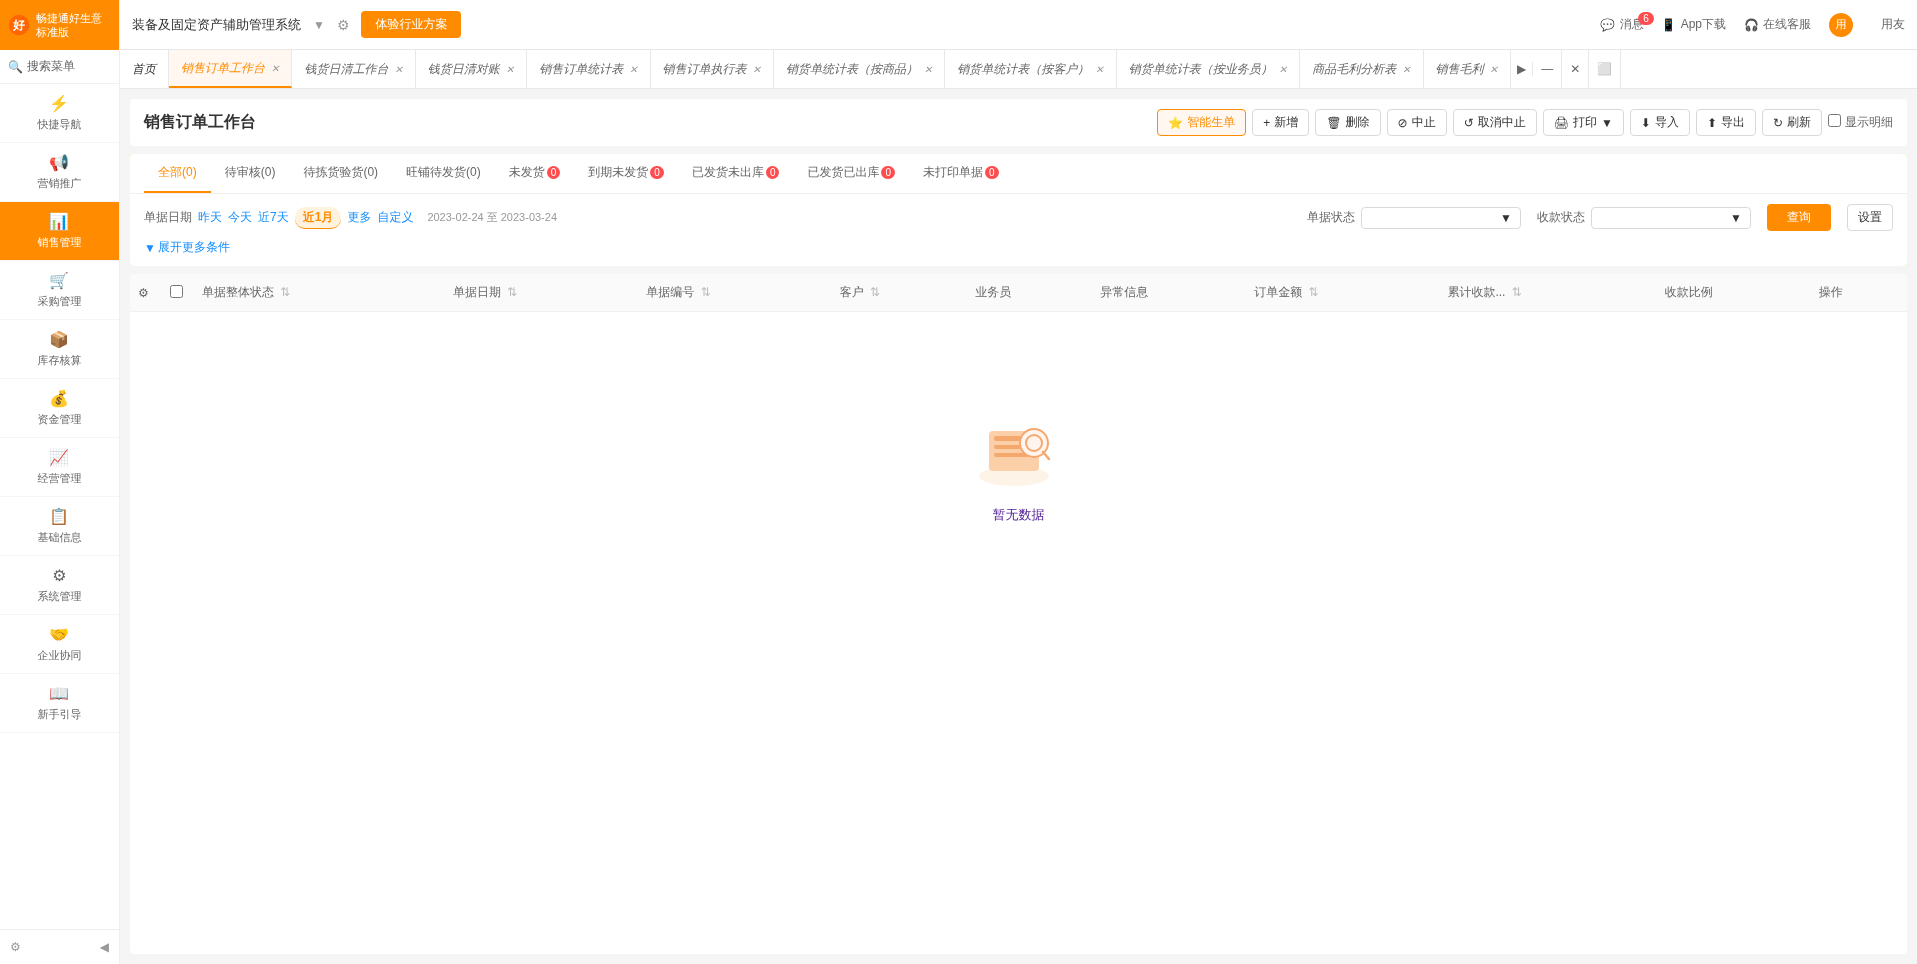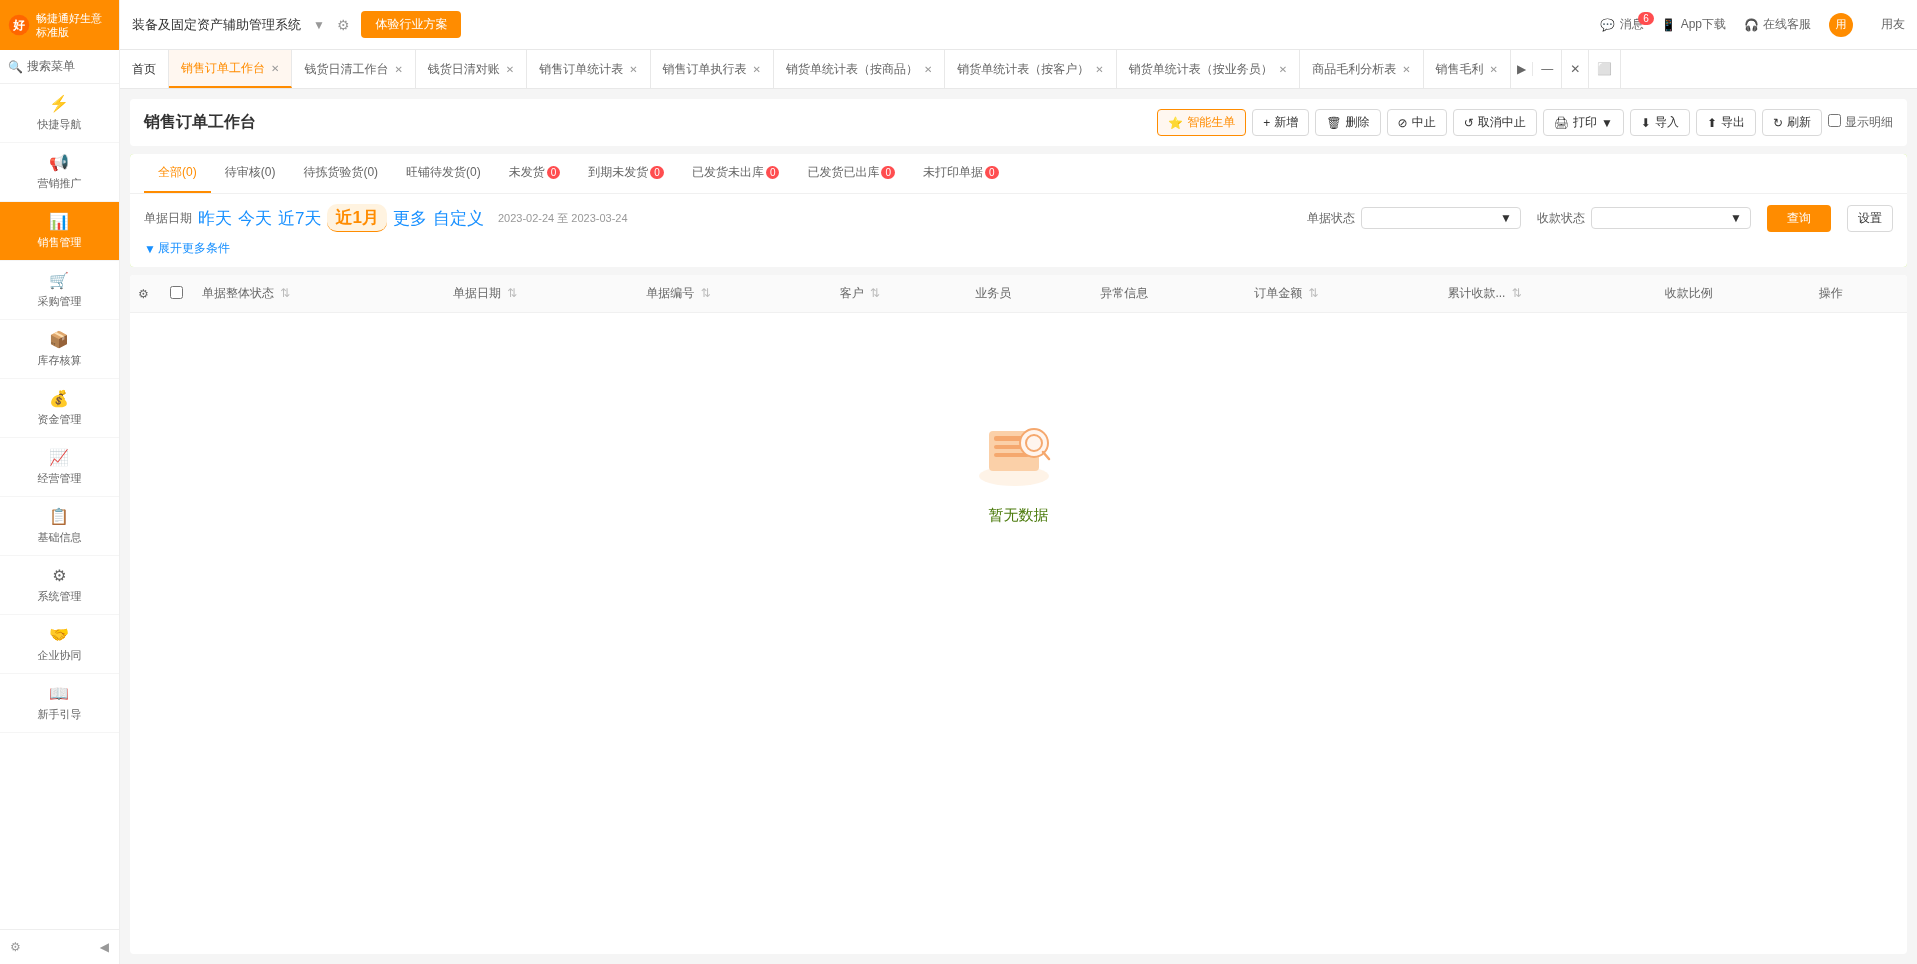--- a/index.html
+++ b/index.html
@@ -20,21 +20,21 @@
     
     .main { flex: 1; display: flex; flex-direction: column; overflow: hidden; }
 
     
     .topbar { height: 50px; background: #fff; border-bottom: 1px solid #e8e8e8; display: flex; align-items: center; padding: 0 12px; gap: 12px; flex-shrink: 0; }
     .topbar-btn-orange { background: #ff8c00; color: #fff; border: none; border-radius: 4px; padding: 5px 14px; cursor: pointer; font-size: 12px; }
     .topbar-icon-item { display: flex; align-items: center; gap: 4px; cursor: pointer; position: relative; }
 
     
     .tabs-bar { background: #fff; border-bottom: 1px solid #e8e8e8; display: flex; align-items: center; flex-shrink: 0; overflow: hidden; }
-    .tab-item { display: flex; align-items: center; padding: 0 12px; height: 38px; border-right: 1px solid #e8e8e8; cursor: pointer; color: #666; font-size: 12px; white-space: nowrap; gap: 6px; flex-shrink: 0; }
+    .tab-item { display: flex; align-items: center; padding: 0 12px; height: 38px; border-right: 1px solid #e8e8e8; cursor: pointer; color: #666; font-size: 12px; white-space: nowrap; gap: 6px; flex-shrink: 0; font-style: italic; }
     .tab-item.active { background: #fff7f0; color: #ff8c00; border-bottom: 2px solid #ff8c00; }
     .tab-item:first-child { background: #fff; color: #333; }
     .tab-close { color: #999; font-size: 10px; cursor: pointer; }
     .tabs-overflow { display: flex; align-items: center; padding: 0 6px; cursor: pointer; color: #666; border-right: 1px solid #e8e8e8; }
     .tab-action-btn { padding: 0 8px; height: 38px; display: flex; align-items: center; cursor: pointer; color: #666; border-right: 1px solid #e8e8e8; }
 
     
     .page-content { flex: 1; display: flex; flex-direction: column; overflow: hidden; background: #f5f5f5; padding: 10px; gap: 8px; }
 
     
@@ -48,41 +48,41 @@
     
     .sub-tabs { background: #fff; padding: 0 14px; display: flex; border-bottom: 1px solid #f0f0f0; flex-shrink: 0; border-radius: 4px 4px 0 0; }
     .sub-tab { padding: 10px 14px; cursor: pointer; color: #666; font-size: 12px; border-bottom: 2px solid transparent; white-space: nowrap; }
     .sub-tab.active { color: #ff8c00; border-bottom: 2px solid #ff8c00; }
 
     
     .filter-area { background: #fff; padding: 10px 14px; border-radius: 0 0 4px 4px; flex-shrink: 0; }
     .filter-row { display: flex; align-items: center; gap: 16px; flex-wrap: wrap; }
     .filter-item { display: flex; align-items: center; gap: 6px; }
     .filter-label { color: #666; font-size: 12px; white-space: nowrap; }
-    .filter-link { color: #1890ff; cursor: pointer; font-size: 17px; }
+    .filter-link { color: #1890ff; cursor: pointer; font-size: 12px; }
     .filter-link.active { color: #ff8c00; border-bottom: 1px solid #ff8c00; }
     .filter-select { border: 1px solid #d9d9d9; border-radius: 4px; padding: 3px 8px; color: #333; font-size: 12px; display: flex; align-items: center; gap: 4px; cursor: pointer; min-width: 120px; }
     .filter-date-range { color: #999; font-size: 11px; }
     .filter-expand { color: #1890ff; cursor: pointer; font-size: 12px; display: flex; align-items: center; gap: 2px; }
 
     
     .table-container { background: #fff; border-radius: 4px; flex: 1; display: flex; flex-direction: column; overflow: hidden; }
     .table-toolbar { padding: 8px 14px; display: flex; align-items: center; justify-content: space-between; border-bottom: 1px solid #f0f0f0; }
     .table-count { font-size: 12px; color: #666; }
     .table-count span { color: #ff8c00; }
     .table-actions { display: flex; gap: 12px; }
     .table-action-btn { color: #666; font-size: 12px; cursor: pointer; display: flex; align-items: center; gap: 3px; }
     .table-action-btn.orange { color: #ff8c00; }
     .table-wrap { flex: 1; overflow: auto; }
     table { width: 100%; border-collapse: collapse; font-size: 12px; }
     thead tr { background: #fafafa; }
     th { padding: 10px 8px; text-align: left; color: #666; font-weight: normal; border-bottom: 1px solid #f0f0f0; white-space: nowrap; }
     th .sort-icon { color: #bbb; margin-left: 3px; }
     .empty-area { display: flex; flex-direction: column; align-items: center; justify-content: center; flex: 1; min-height: 300px; }
-    .empty-text { color: #4d7c0f; font-size: 15px; margin-top: 5px; }
+    .empty-text { color: #4c1d95; font-size: 13px; margin-top: 5px; }
 
     
     .pagination { padding: 8px 14px; display: flex; align-items: center; justify-content: flex-end; gap: 8px; border-top: 1px solid #f0f0f0; background: #fff; }
     .pagination-label { color: #666; font-size: 12px; }
     .pagination-select { border: 1px solid #d9d9d9; border-radius: 4px; padding: 2px 6px; font-size: 12px; cursor: pointer; }
     .pagination-btn { border: 1px solid #d9d9d9; border-radius: 4px; padding: 2px 6px; cursor: pointer; font-size: 12px; background: #fff; color: #333; }
     .pagination-input { border: 1px solid #d9d9d9; border-radius: 4px; padding: 2px 6px; width: 36px; font-size: 12px; text-align: center; }
     .pagination-info { color: #666; font-size: 12px; }
 
     

